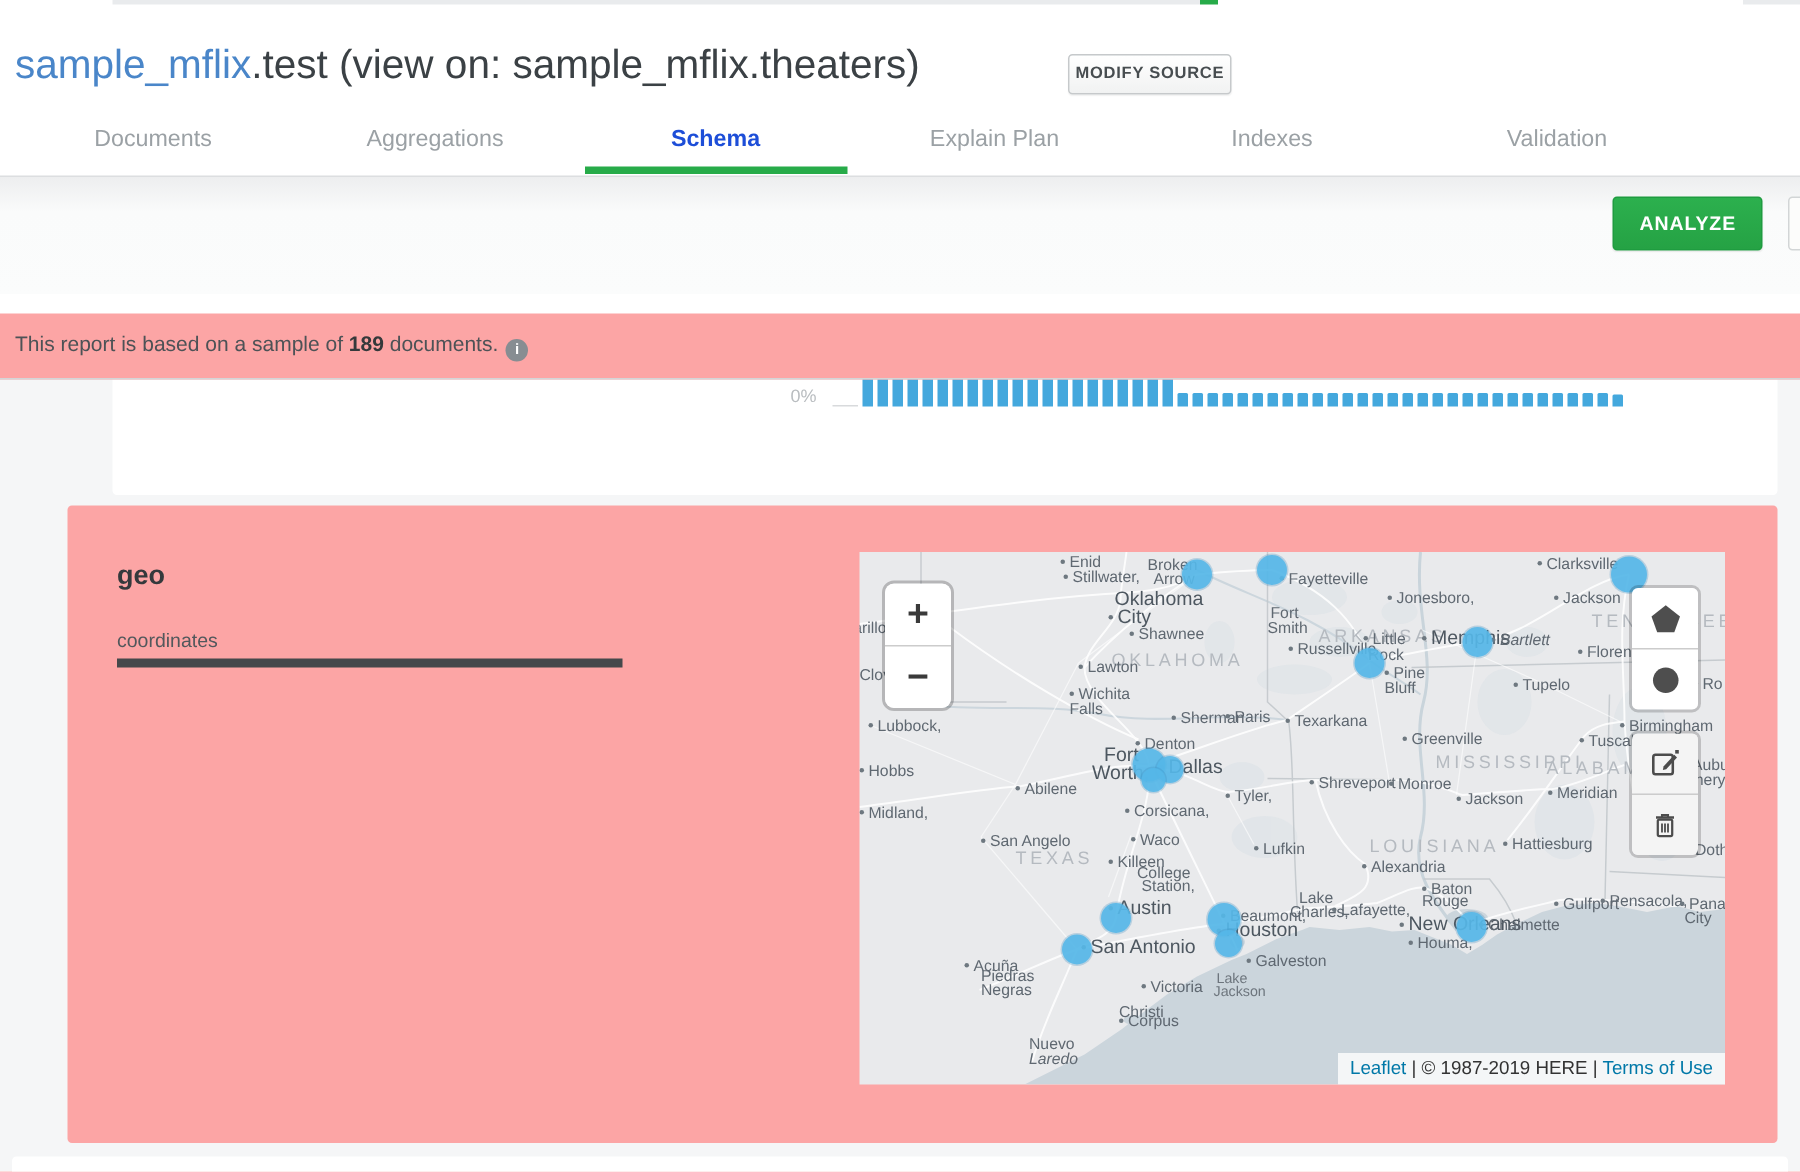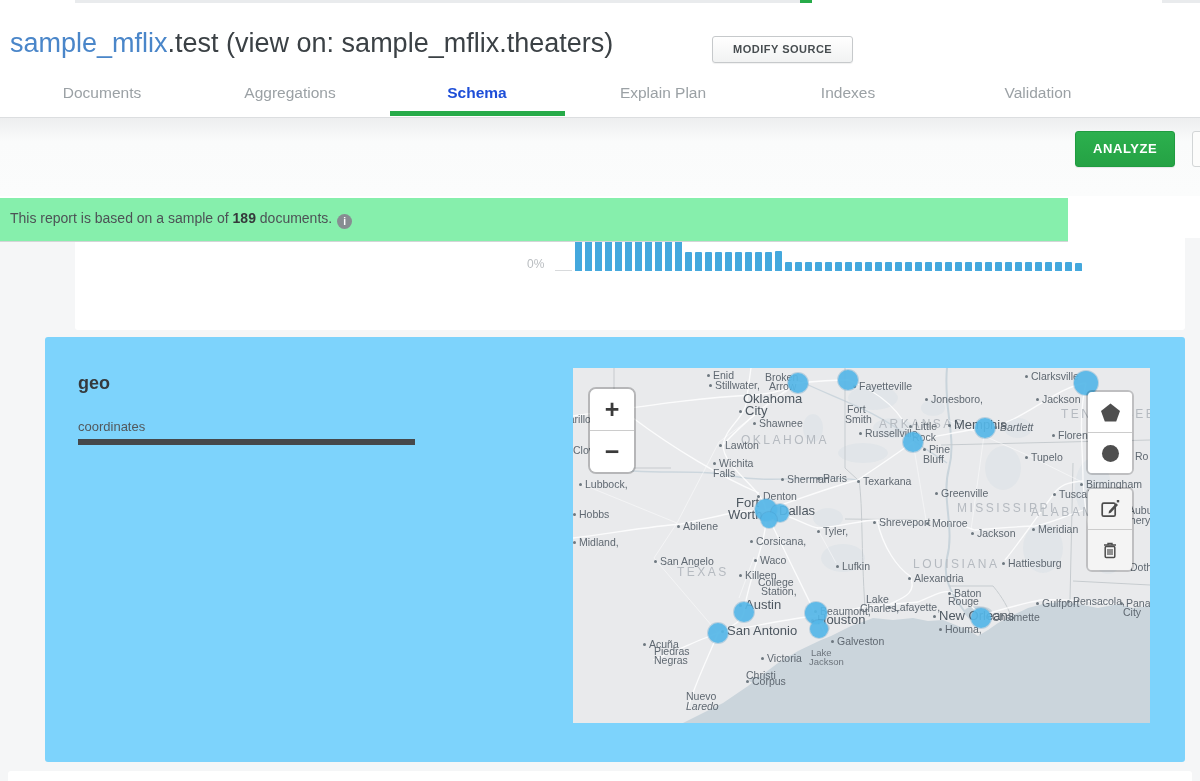--- a/index.html
+++ b/index.html
@@ -7,21 +7,21 @@
        font-family:"Liberation Sans",sans-serif;-webkit-font-smoothing:antialiased}
   .abs{position:absolute}
 
   
   .sliver{top:0;height:3px;background:#e9ebed}
   .sliver-green{top:0;height:3px;background:#27ab49}
 
   
   .page-title{left:10px;top:28px;font-size:27px;color:#3b4145;white-space:nowrap}
   .page-title .ns{color:#4a86c9}
-  .btn-modify{left:712px;top:36px;height:25px;padding:0 20px;border:1px solid #c6c9cb;border-radius:3px;
+  .btn-modify{left:712px;top:36px;height:25px;padding:0 4px;border:1px solid #c6c9cb;border-radius:3px;
     background:linear-gradient(#ffffff,#f1f2f2);font-size:11px;font-weight:bold;color:#474d50;
     letter-spacing:.5px;line-height:25px;box-shadow:0 1px 1px rgba(0,0,0,.06);cursor:pointer}
 
   
   .tabs-row{left:0;top:75px;width:1200px;height:42px;background:#fff}
   .tab{position:absolute;top:9px;transform:translateX(-50%);font-size:15.5px;color:#9ba1a5;cursor:pointer;white-space:nowrap}
   .tab.active{color:#1d4ed8;font-weight:bold}
   .tab-underline{left:390px;top:36px;width:175px;height:5px;background:#27ab49}
 
   
@@ -37,37 +37,37 @@
     font-family:"DejaVu Sans Mono",monospace;font-style:italic;font-size:13.5px;color:#80878c}
   .btn-options{left:942px;top:8px;height:24px;padding:0 12px;background:#fff;border:1px solid #c3c6c8;
     border-radius:13px;font-size:11px;font-weight:bold;color:#42474a;line-height:24px;letter-spacing:.4px;cursor:pointer}
   .btn-options .tri{font-size:9px;margin-right:4px;color:#55595c}
   .btn-analyze{left:1075px;top:13px;height:34px;padding:0 17px;background:linear-gradient(#2cb04e,#25a244);
     border:1px solid #1f9c40;border-radius:3px;color:#fff;font-size:13px;font-weight:bold;letter-spacing:.6px;
     line-height:34px;cursor:pointer;box-shadow:0 1px 1px rgba(0,0,0,.08)}
   .btn-clipped{left:1192px;top:13px;width:30px;height:34px;background:#fcfcfb;border:1px solid #d2d5d6;border-radius:3px;cursor:pointer}
 
   
-  .banner{left:0;top:198px;width:1068px;height:43px;background:#86efac;border-bottom:1px solid #d3d5d7;z-index:5}
+  .banner{left:0;top:209px;width:1200px;height:43px;background:#fca5a5;border-bottom:1px solid #d3d5d7;z-index:5}
   .banner-text{left:10px;top:12px;font-size:14px;color:#4d5256}
   .banner-text b{color:#35393b}
   .info-ic{display:inline-block;width:15px;height:15px;background:#878d92;border-radius:50%;color:#fff;
     font-size:10px;font-weight:bold;text-align:center;line-height:15px;margin-left:5px;vertical-align:-2px;font-style:normal}
 
   .content-bg{left:0;top:238px;width:1200px;height:543px;background:#f5f6f7}
 
   
   .hist-card{left:75px;top:234px;width:1110px;height:96px;background:#fff;border-radius:0 0 3px 3px;overflow:hidden}
   .zero-tick{position:absolute;left:452px;top:23px;font-size:12px;color:#b9bdc0}
   .tick-dash{position:absolute;left:480px;top:36px;width:17px;height:1px;background:#d8dadc}
   .bars{position:absolute;left:500px;top:0;height:37px;width:560px}
   .bar{position:absolute;bottom:0;width:7px;background:#44a8dd;border-radius:1px 1px 0 0;cursor:pointer}
 
   
-  .geo-card{left:45px;top:337px;width:1140px;height:425px;background:#7dd3fc;border-radius:3px}
+  .geo-card{left:45px;top:337px;width:1140px;height:425px;background:#fca5a5;border-radius:3px}
   .geo-title{left:33px;top:36px;font-size:18px;font-weight:bold;color:#35393c}
   .geo-sub{left:33px;top:82px;font-size:13px;color:#52585c}
   .geo-bar{left:33px;top:102px;width:337px;height:6px;background:#45484b;cursor:pointer}
 
   
   .map{left:528px;top:31px;width:577px;height:355px;background:#e9eaec;overflow:hidden;cursor:grab}
   .map svg.base{position:absolute;left:0;top:0}
   .ml{position:absolute;white-space:nowrap;color:#5f6871;font-size:10.5px;line-height:1;z-index:2}
   .ml.b{font-size:13px;color:#4d5760}
   .ml.s{font-size:12px;letter-spacing:2.5px;color:#b5bac0}
@@ -303,21 +303,21 @@
         <span class="ml" style="left: 140px; top: 100px;">Falls</span>
         <span class="ml dm" style="left: 208px; top: 106px;">Sherman</span>
         <span class="ml dm" style="left: 244px; top: 105px;">Paris</span>
         <span class="ml dm" style="left: 284px; top: 108px;">Texarkana</span>
         <span class="ml dm" style="left: 336px; top: 53px;">Little</span>
         <span class="ml" style="left: 339px; top: 64px;">Rock</span>
         <span class="ml dm" style="left: 421px; top: 54px; font-style: italic;">Bartlett</span>
         <span class="ml dm" style="left: 350px; top: 76px;">Pine</span>
         <span class="ml" style="left: 350px; top: 86px;">Bluff</span>
         <span class="ml dm" style="left: 479px; top: 62px;">Florence</span>
-        <span class="ml dm" style="left: 452px; top: 84px;">Tupelo</span>
+        <span class="ml dm" style="left: 436px; top: 84px;">Tupelo</span>
         <span class="ml dm" style="left: 507px; top: 111px;">Birmingham</span>
         <span class="ml dm" style="left: 480px; top: 121px;">Tuscaloosa</span>
         <span class="ml dm" style="left: 459px; top: 156px;">Meridian</span>
         <span class="ml dm" style="left: 429px; top: 190px;">Hattiesburg</span>
         <span class="ml dm" style="left: 362px; top: 120px;">Greenville</span>
         <span class="ml dm" style="left: 6px; top: 111px;">Lubbock,</span>
         <span class="ml dm" style="left: -6px; top: 77px;">Clovis</span>
         <span class="ml" style="left: -20px; top: 46px;">Amarillo</span>
         <span class="ml dm" style="left: 0px; top: 141px;">Hobbs</span>
         <span class="ml dm" style="left: 0px; top: 169px;">Midland,</span>
@@ -408,16 +408,17 @@
       <div class="draw-btn">
         <svg width="20" height="20" viewBox="0 0 20 20">
           <path d="M4 5 H16" stroke="#4c4c4c" stroke-width="1.6" fill="none"></path>
           <path d="M8 5 V3.4 H12 V5" stroke="#4c4c4c" stroke-width="1.4" fill="none"></path>
           <rect x="5.2" y="6.4" width="9.6" height="11" rx="1" fill="none" stroke="#4c4c4c" stroke-width="1.5"></rect>
           <path d="M8 9 V15 M10 9 V15 M12 9 V15" stroke="#4c4c4c" stroke-width="1.2" fill="none"></path>
         </svg>
       </div>
     </div>
 
+    <div class="abs attribution"><a>Leaflet</a><span> | © 1987-2019 HERE | </span><a>Terms of Use</a></div>
   </div>
 </div>
 
 <div class="abs bottom-card"></div>
 
 </body></html>

